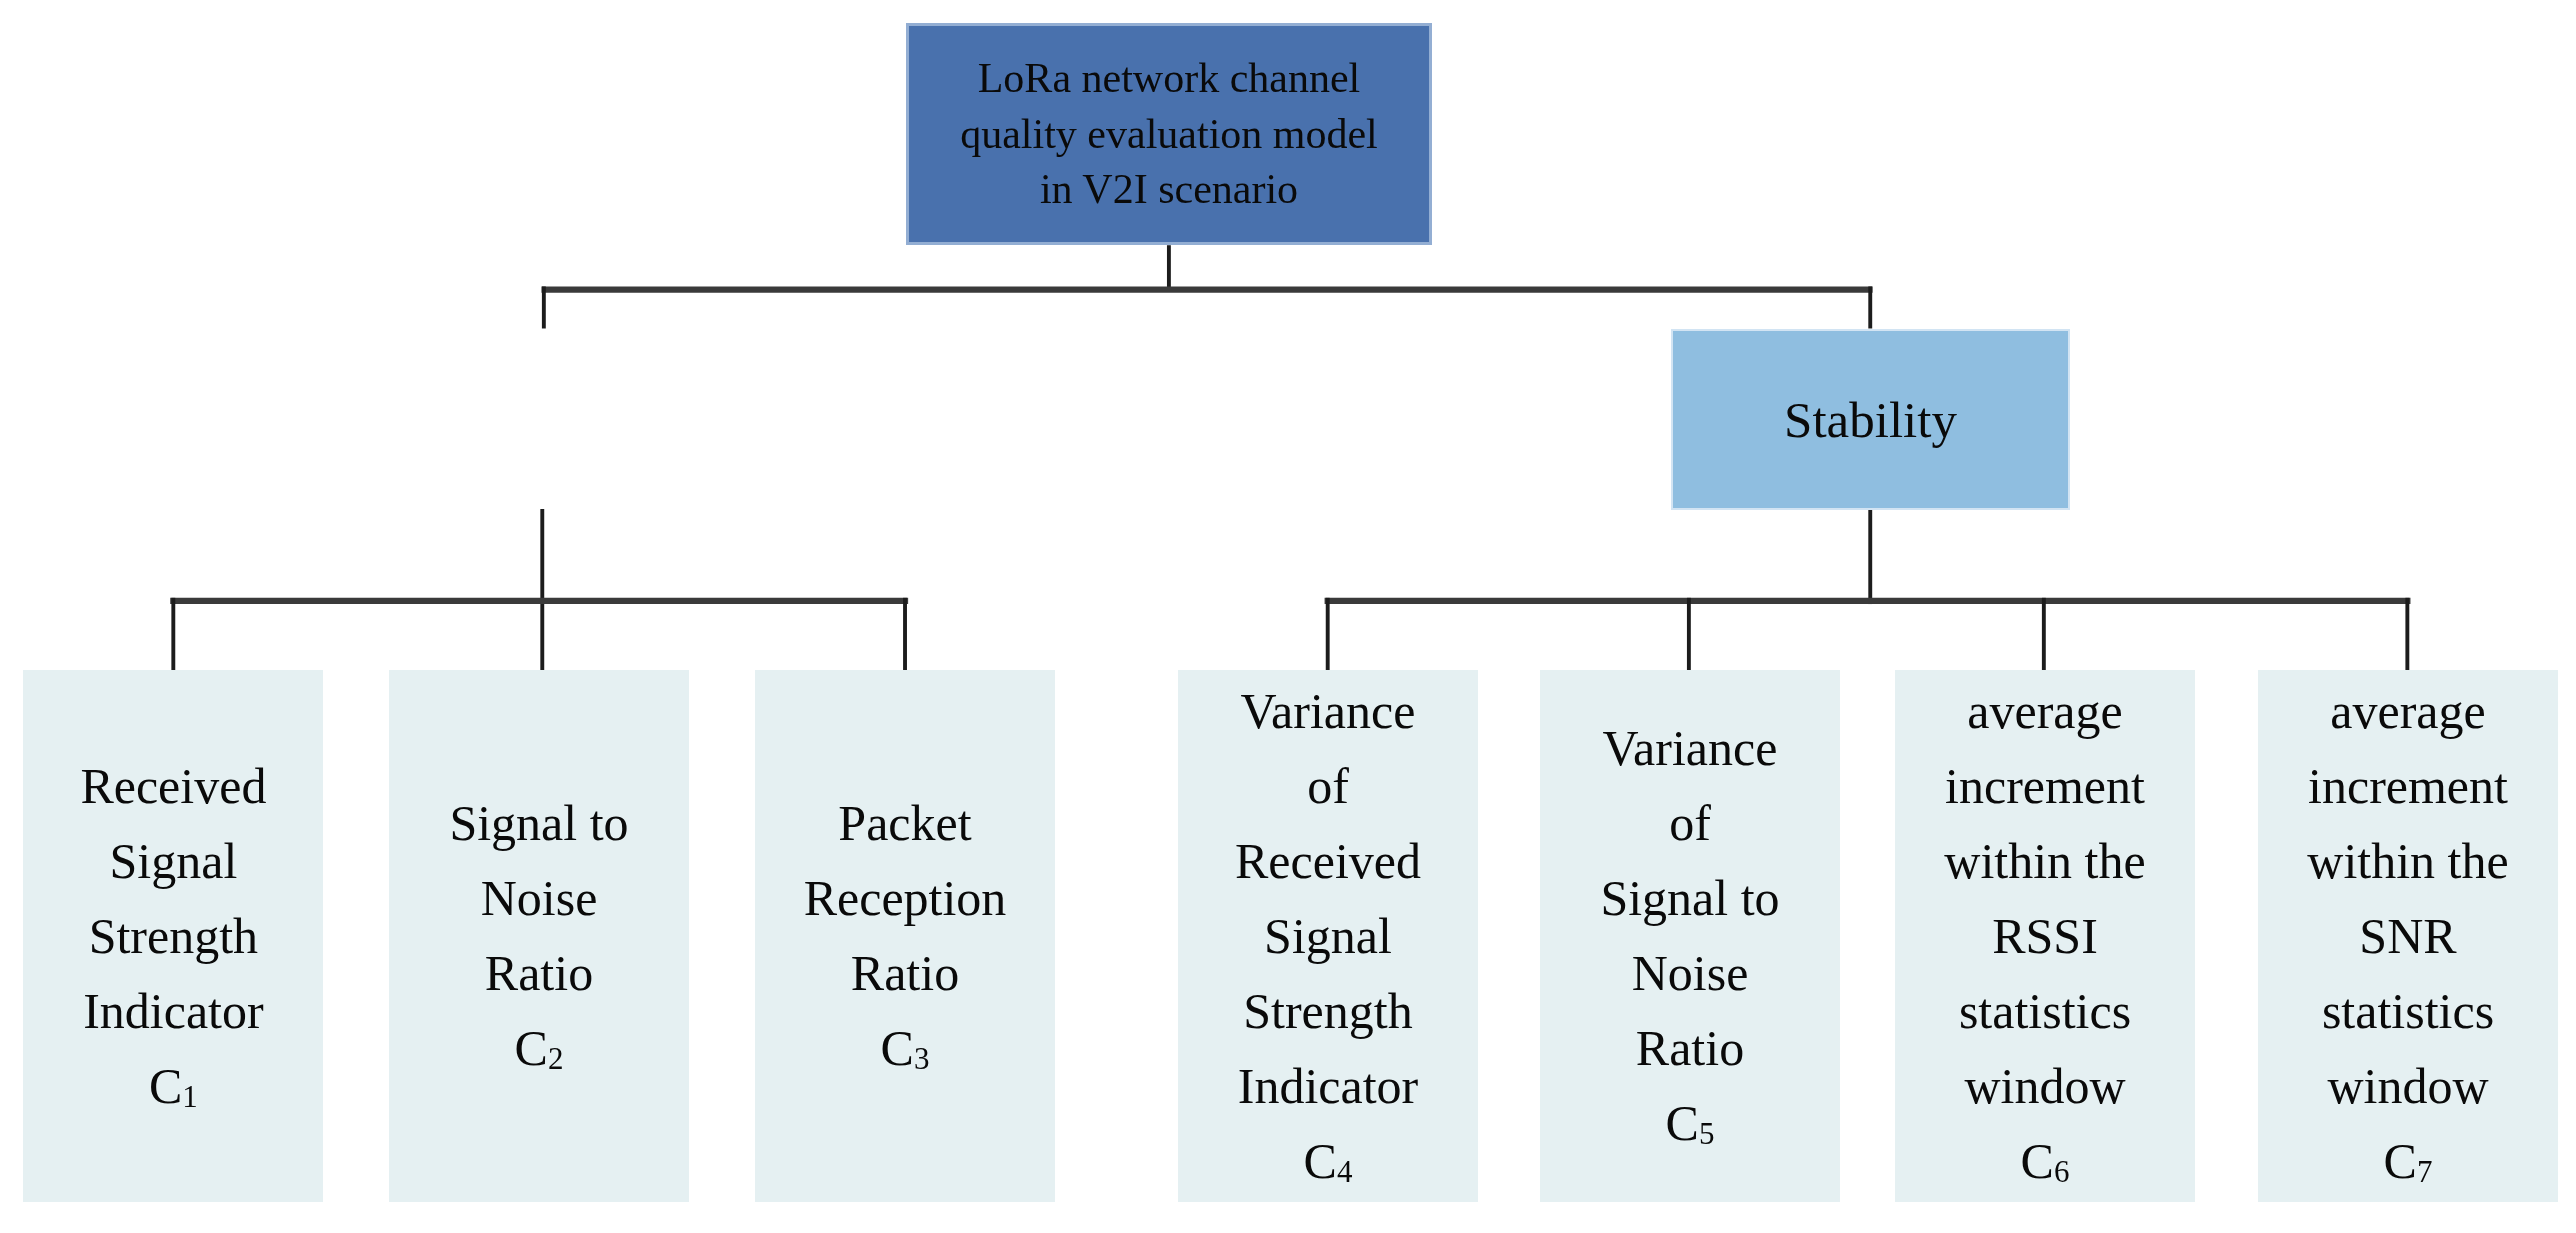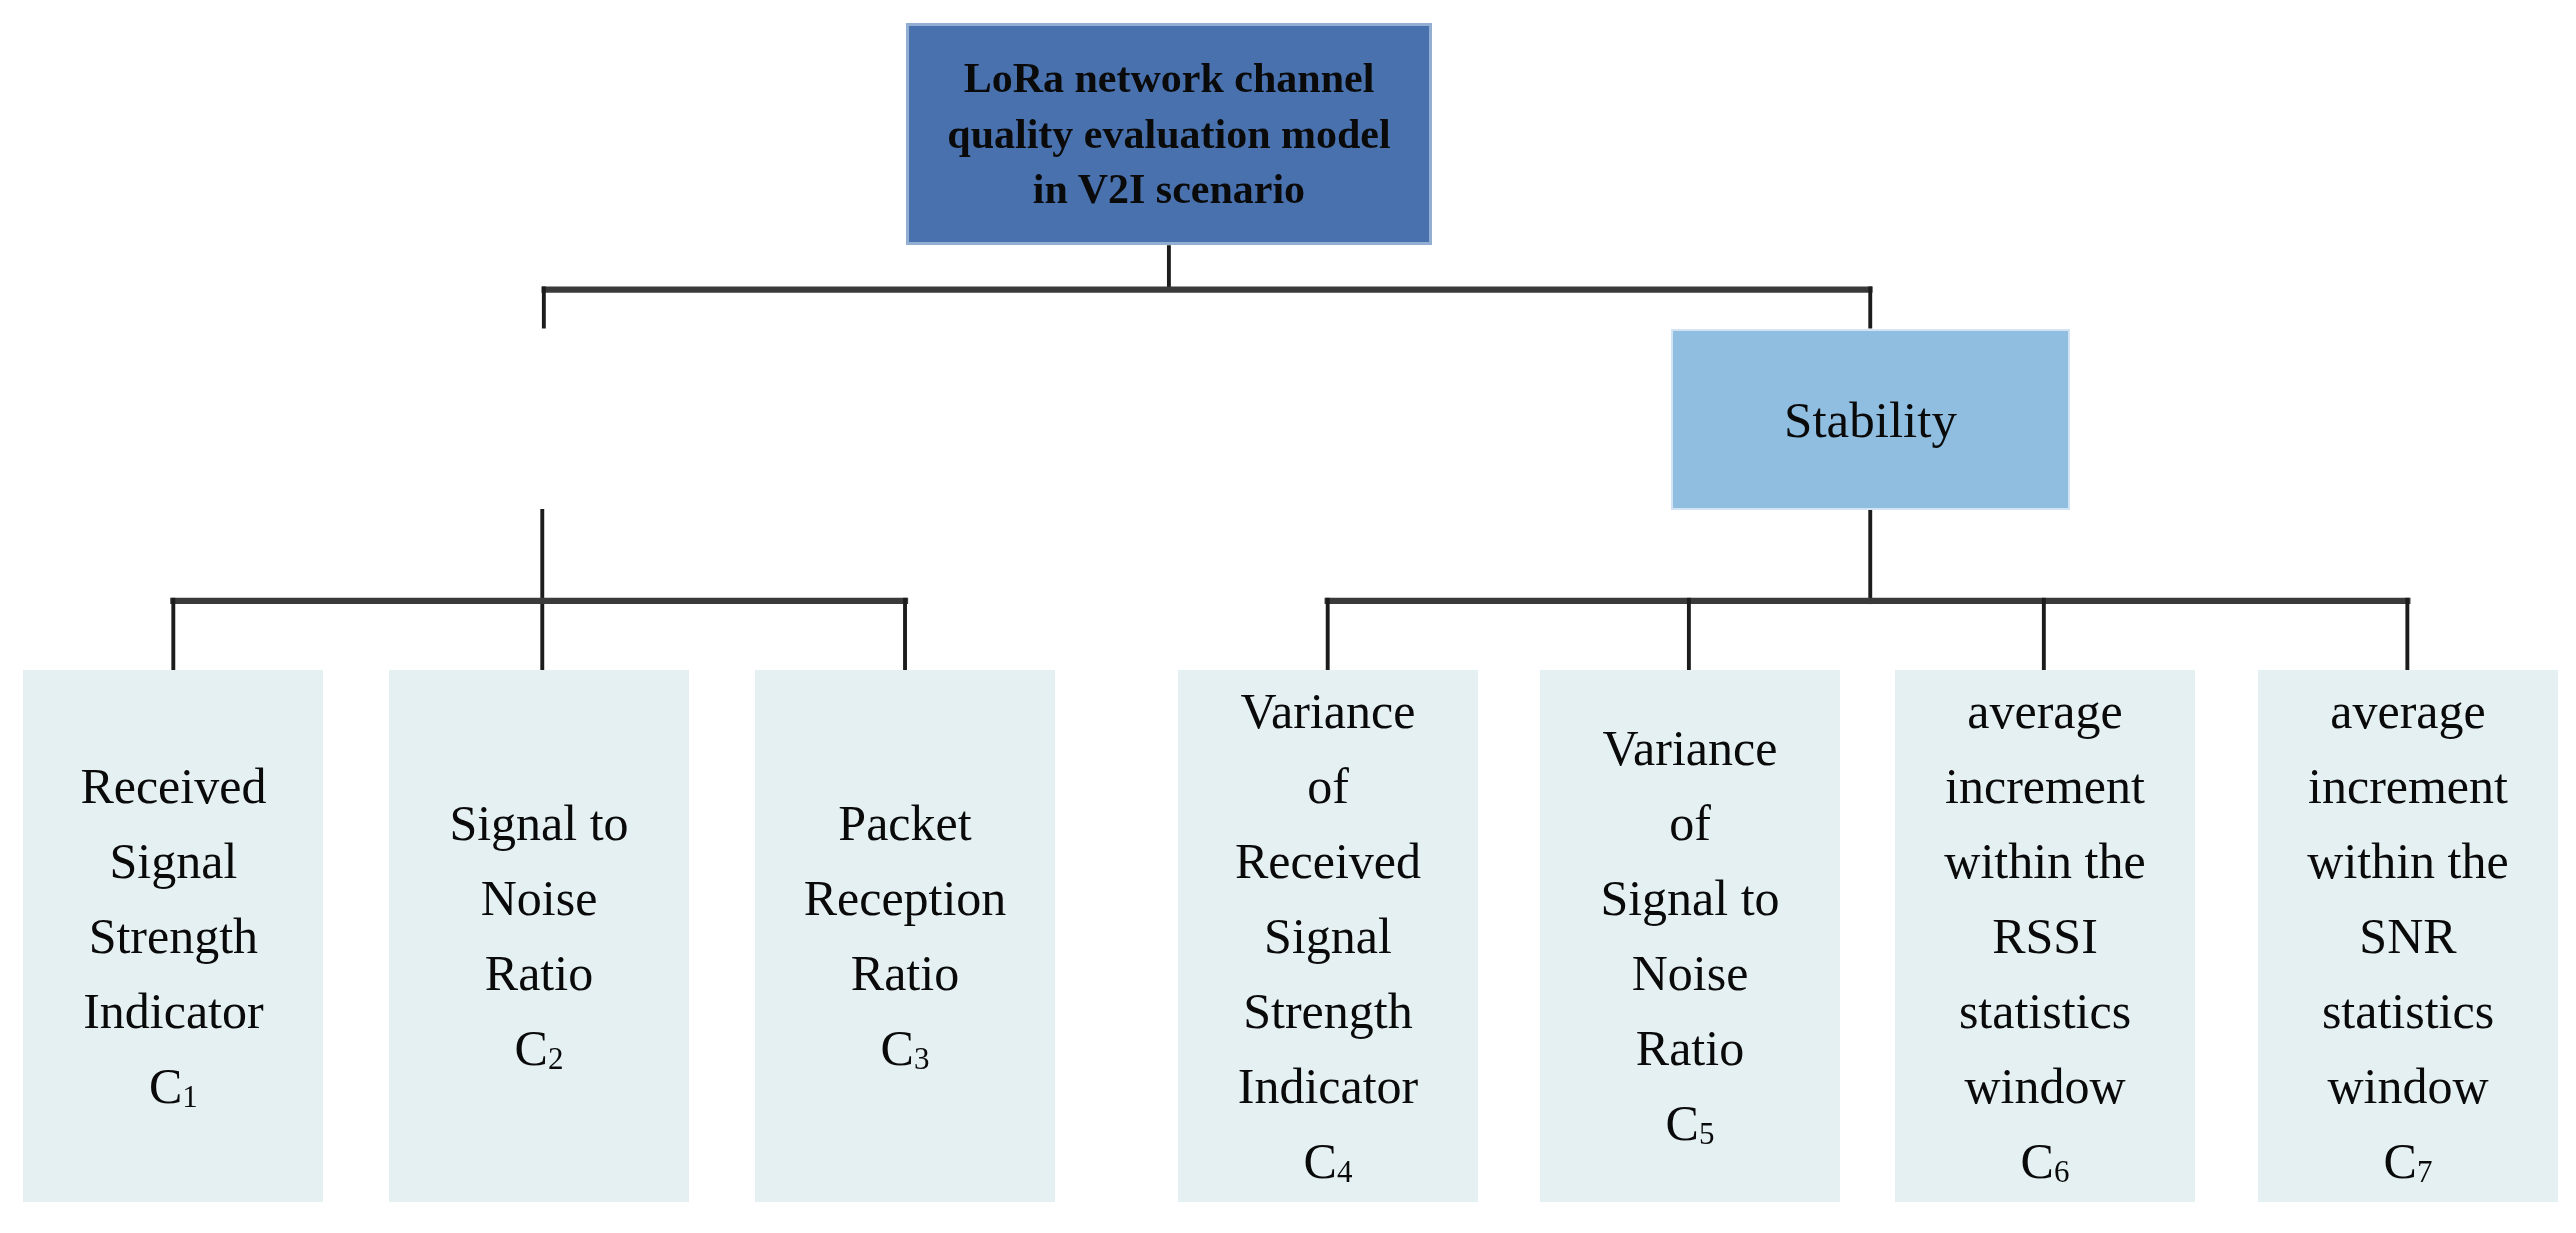--- a/index.html
+++ b/index.html
@@ -32,21 +32,21 @@
     box-sizing: border-box;
   }
   .root {
     left: 906px; top: 23.4px;
     width: 526px; height: 222px;
     background: #4971ad;
     border: 3.1px solid #93aed3;
     font-size: 42px;
     line-height: 1.32;
   }
-  .root .lines { white-space: pre-line; font-weight: bold; }
+  .root .lines { white-space: pre-line; }
   .branch {
     background: #8fbee0;
     border: 2.3px solid #d2e4f3;
     font-size: 51px;
   }
   .branch-rel { left: 345px; top: 329px; width: 398px; height: 181px; }
   .branch-sta { left: 1671px; top: 329px; width: 399px; height: 181px; }
   .leaf {
     top: 670px;
     width: 300px; height: 532px;

